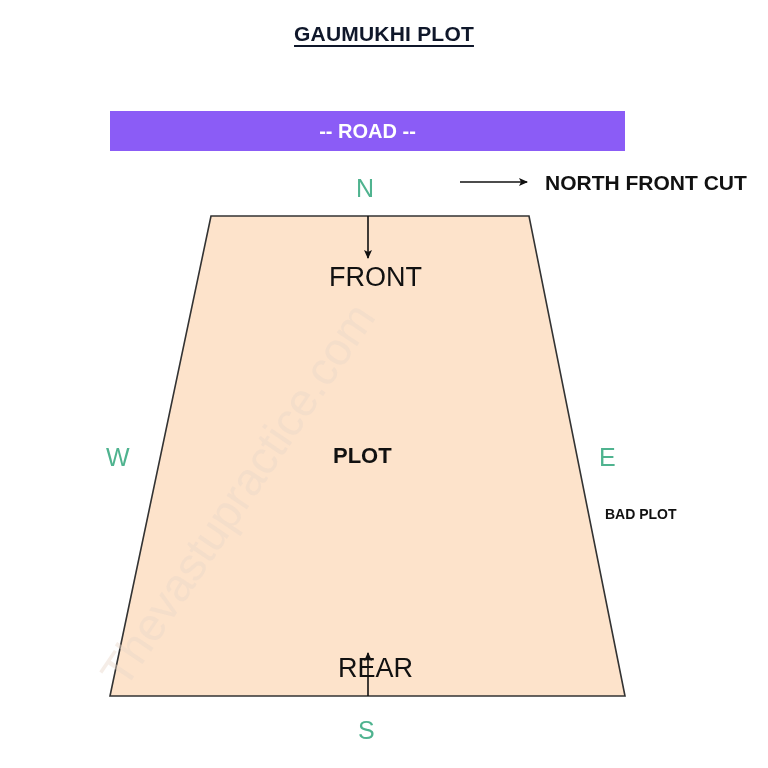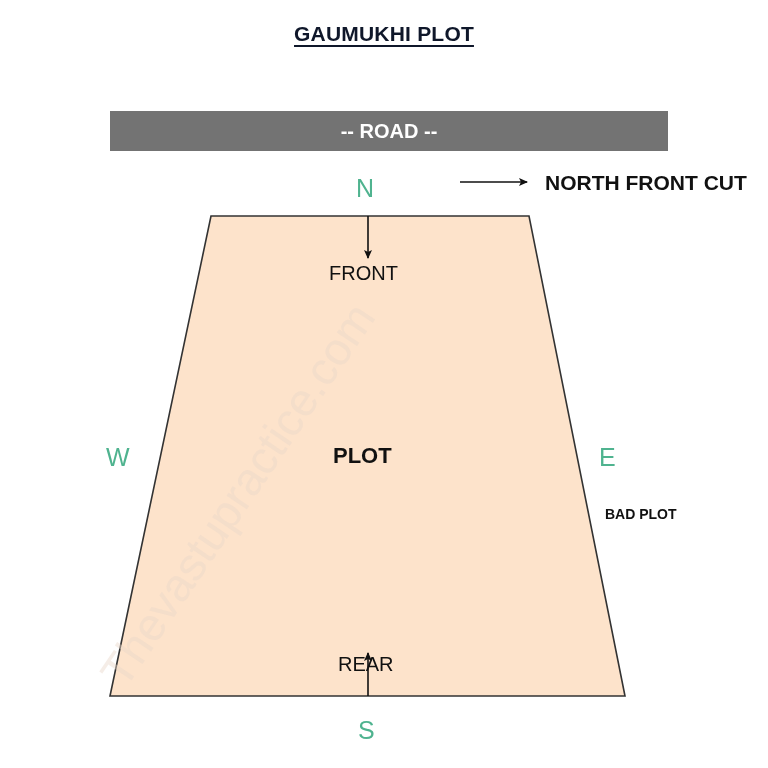--- a/index.html
+++ b/index.html
@@ -2,25 +2,25 @@
 <html><head>
 <meta charset="utf-8">
 <style>
   html, body { margin: 0; padding: 0; background: #ffffff; }
   body { width: 768px; height: 768px; position: relative; overflow: hidden;
          font-family: "Liberation Sans", "DejaVu Sans", sans-serif; }
   .abs { position: absolute; }
   .title { left: 0; width: 768px; top: 22px; text-align: center; }
   .title span { font-size: 21px; font-weight: bold; color: #0f172a; text-decoration: underline;
                 text-underline-offset: 4px; text-decoration-thickness: 2px; letter-spacing: 0.2px; }
-  .road { left: 110px; top: 111px; width: 558px; height: 40px; background: #737373;
+  .road { left: 110px; top: 111px; width: 515px; height: 40px; background: #8b5cf6;
           color: #ffffff; font-size: 20px; font-weight: bold; display: flex;
           align-items: center; justify-content: center; }
   .compass { color: #4fb38f; font-size: 25px; }
-  .label { color: #111; font-size: 20px; }
+  .label { color: #111; font-size: 27px; }
   .label-bold { color: #111; font-size: 22px; font-weight: bold; }
   svg.diagram { position: absolute; left: 0; top: 0; }
 </style>
 </head>
 <body>
 
 <svg class="diagram" width="768" height="768" viewBox="0 0 768 768">
   <defs>
     <marker id="arrowhead" markerWidth="10" markerHeight="10" refX="8" refY="5" orient="auto" markerUnits="userSpaceOnUse">
       <path d="M0,1 L9,5 L0,9 L2,5 Z" fill="#111"></path>

